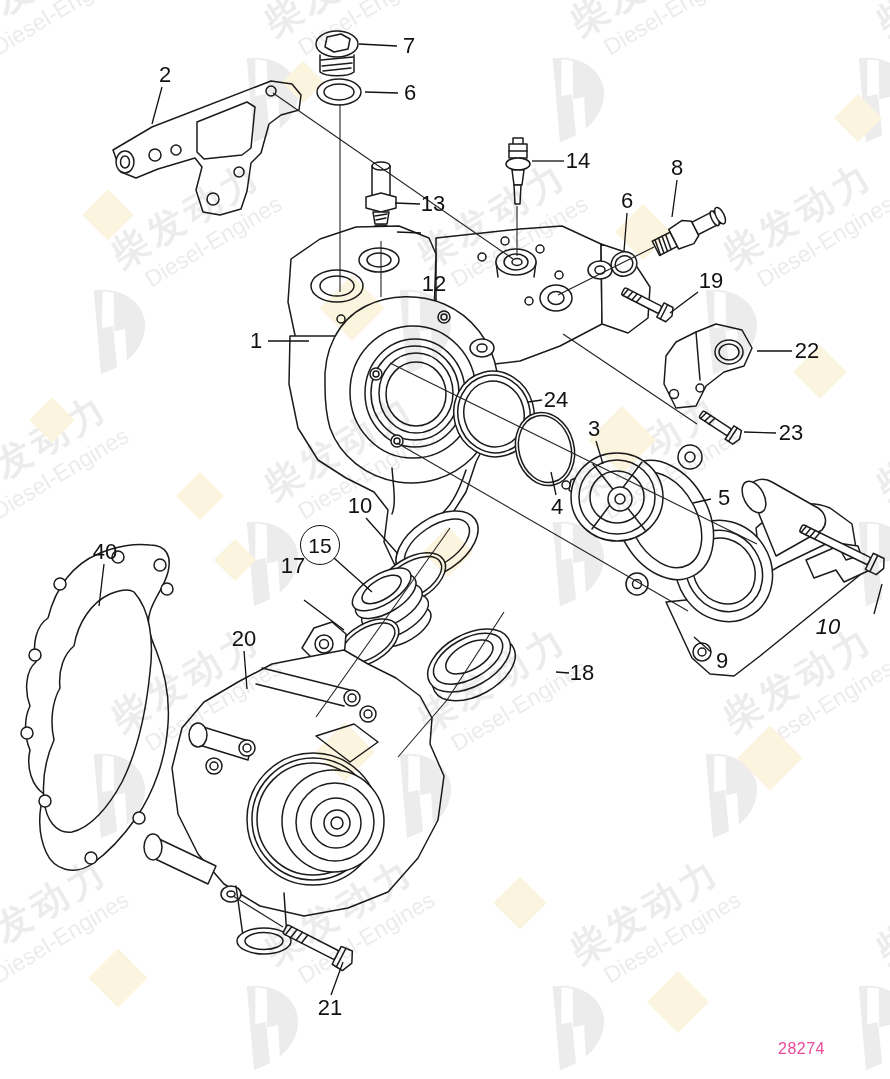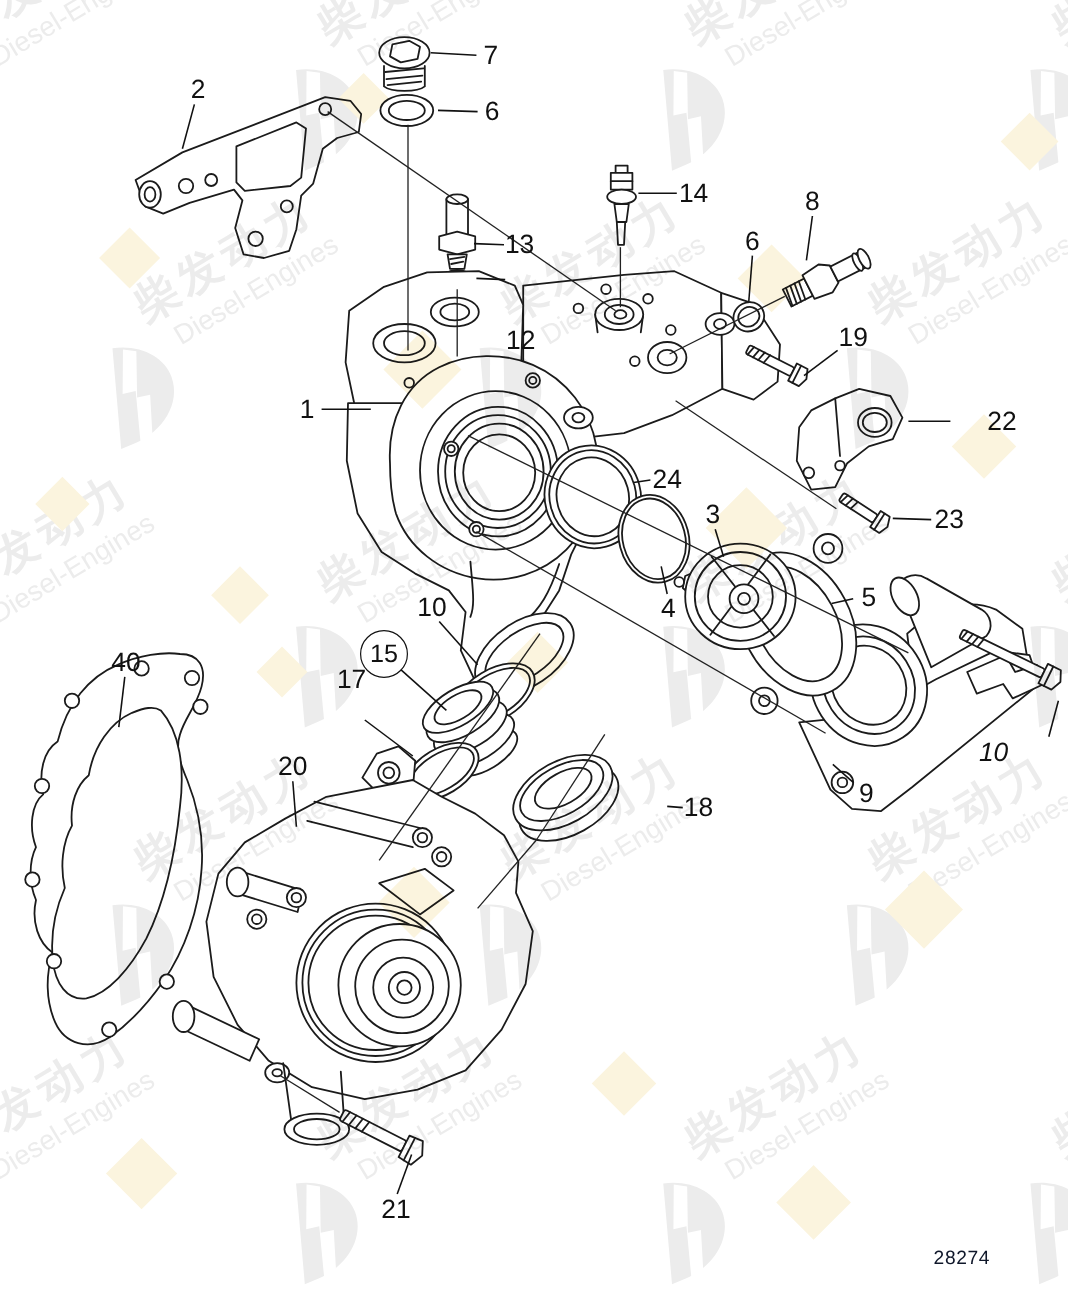--- a/index.html
+++ b/index.html
@@ -13,21 +13,21 @@
   .wm-en{position:absolute;left:86px;top:50px;font-size:23px;color:var(--wm,#ececec);white-space:nowrap;}
   .wm-logo{position:absolute;left:-10px;top:38px;width:88px;height:92px;}
   .wm-diamond{position:absolute;transform:rotate(45deg);background:var(--wma,#fbf4de);}
   #drawing-svg{position:absolute;left:0;top:0;z-index:2;}
   #callout-layer{position:absolute;inset:0;z-index:6;pointer-events:none;}
   .callout{position:absolute;transform:translate(-50%,-50%);font-size:22px;color:#111;
            white-space:nowrap;line-height:1;}
   .callout.circled{width:38px;height:38px;border:1.8px solid #111;border-radius:50%;
            display:flex;align-items:center;justify-content:center;font-size:21px;}
   #drawing-number{position:absolute;left:778px;top:1040px;z-index:6;font-size:16px;
-           color:#0f172a;letter-spacing:0.5px;}
+           color:#ec4899;letter-spacing:0.5px;}
 </style>
 </head>
 <body>
 
 <div id="stage">
 
   <svg id="drawing-svg" width="890" height="1079" viewBox="0 0 890 1079">
     <g fill="#ffffff" stroke="#1b1b1b" stroke-width="1.5" stroke-linejoin="round" stroke-linecap="round">
 
       <g>
@@ -516,21 +516,21 @@
       <div class="callout" style="left: 557px; top: 507px;">4</div>
       <div class="callout" style="left: 724px; top: 498px;">5</div>
       <div class="callout" style="left: 410px; top: 93px;">6</div>
       <div class="callout" style="left: 409px; top: 46px;">7</div>
       <div class="callout" style="left: 433px; top: 204px;">13</div>
       <div class="callout" style="left: 434px; top: 244px; margin-top: 40px;">12</div>
       <div class="callout" style="left: 578px; top: 161px;">14</div>
       <div class="callout" style="left: 677px; top: 168px;">8</div>
       <div class="callout" style="left: 627px; top: 201px;">6</div>
       <div class="callout" style="left: 711px; top: 281px;">19</div>
-      <div class="callout" style="left: 807px; top: 351px; margin-left: 28px;">22</div>
+      <div class="callout" style="left: 807px; top: 351px;">22</div>
       <div class="callout" style="left: 791px; top: 433px;">23</div>
       <div class="callout" style="left: 556px; top: 400px; text-align: right;">24</div>
       <div class="callout" style="left: 360px; top: 506px;">10</div>
       <div class="callout circled" style="left: 320px; top: 545px; text-align: center;">15</div>
       <div class="callout" style="left: 293px; top: 566px;">17</div>
       <div class="callout" style="left: 105px; top: 552px;">40</div>
       <div class="callout" style="left: 244px; top: 639px;">20</div>
       <div class="callout" style="left: 582px; top: 673px;">18</div>
       <div class="callout" style="left: 722px; top: 661px;">9</div>
       <div class="callout" style="left: 828px; top: 627px; font-style: italic;">10</div>

